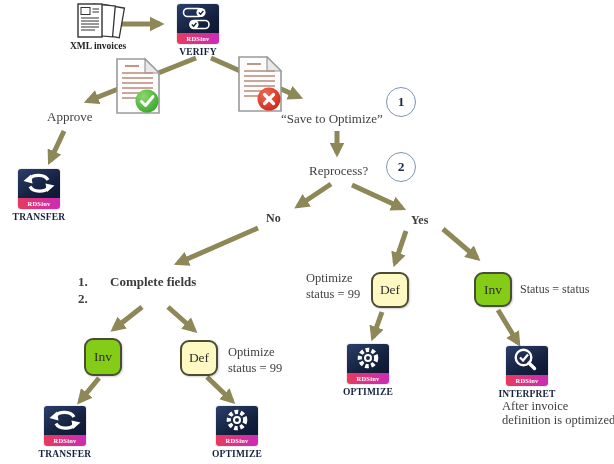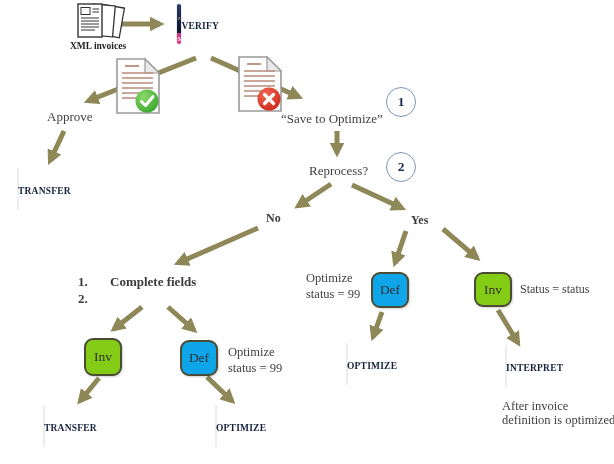--- a/index.html
+++ b/index.html
@@ -4,21 +4,21 @@
 <style>
   html,body { margin:0; padding:0; background:#fff; }
   .canvas {
     position:relative; width:614px; height:464px; background:#ffffff;
     font-family:Liberation Serif, serif; overflow:hidden;
   }
   .abs { position:absolute; }
   svg.layer { position:absolute; left:0; top:0; pointer-events:none; }
 
   
-  .app { display:flex; align-items:center; width:42px; }
+  .app { display:flex; flex-direction:column; align-items:center; width:42px; }
   .app-tile { width:42px; border-radius:3px; overflow:hidden; box-shadow:0 0 0 1px rgba(0,0,0,.07); }
   .app-top { height:29px; background:linear-gradient(150deg,#2b3f6a 0%,#131f3d 65%,#0d1733 100%);
              display:flex; align-items:center; justify-content:center; }
   .app-band { height:11px; background:linear-gradient(90deg,#e73a5e,#cb2bb8); color:#fff;
               font-size:6.5px; font-weight:bold; letter-spacing:.2px;
               display:flex; align-items:center; justify-content:center; }
   .app-label { margin-top:3px; font-size:9.5px; font-weight:bold; color:#14213d;
                letter-spacing:.2px; white-space:nowrap; }
 
   
@@ -31,21 +31,21 @@
   
   .step-circle { width:30px; height:30px; box-sizing:border-box; border:1.5px solid #7d95b5;
                  border-radius:50%; display:flex; align-items:center; justify-content:center;
                  font-size:13.5px; font-weight:600; color:#1c2c4c; background:#fff; }
 
   
   .flow-box { box-sizing:border-box; border:2px solid #4c4c34; border-radius:9px;
               display:flex; align-items:center; justify-content:center;
               font-size:13.5px; color:#2f2f2f; box-shadow:1px 1px 2px rgba(0,0,0,.18); }
   .box-green { background:#84cc16; }
-  .box-yellow { background:#0ea5e9; }
+  .box-yellow { background:#fef9c3; }
 
   
   .steps { font-size:13px; font-weight:bold; color:#3c3c3c; line-height:16.5px; }
   .steps .row { display:flex; white-space:nowrap; }
   .steps .num { width:32px; }
 </style>
 </head>
 <body>
 
 <div class="canvas">

